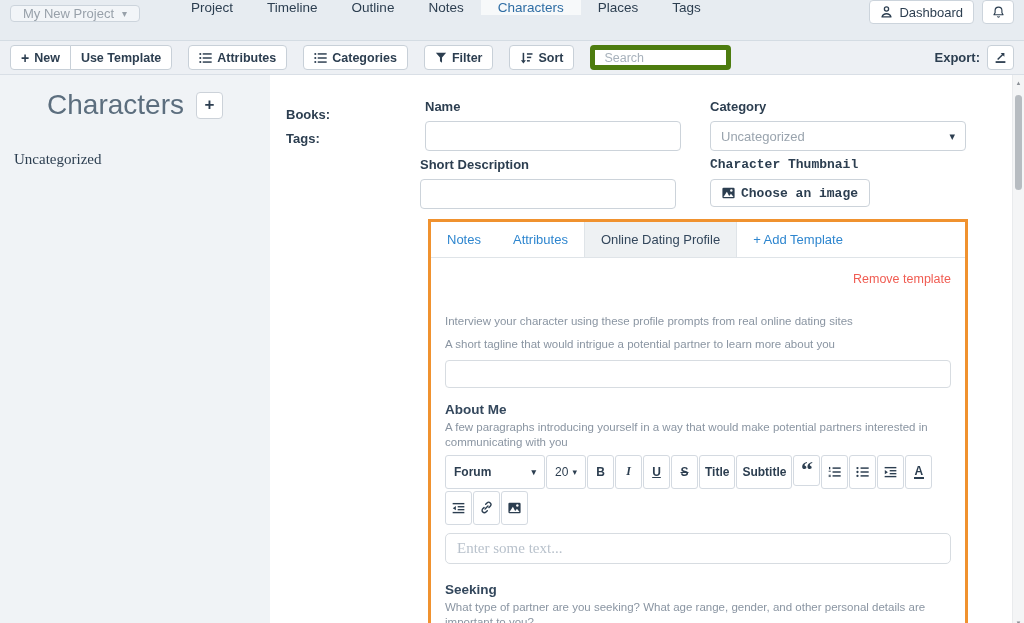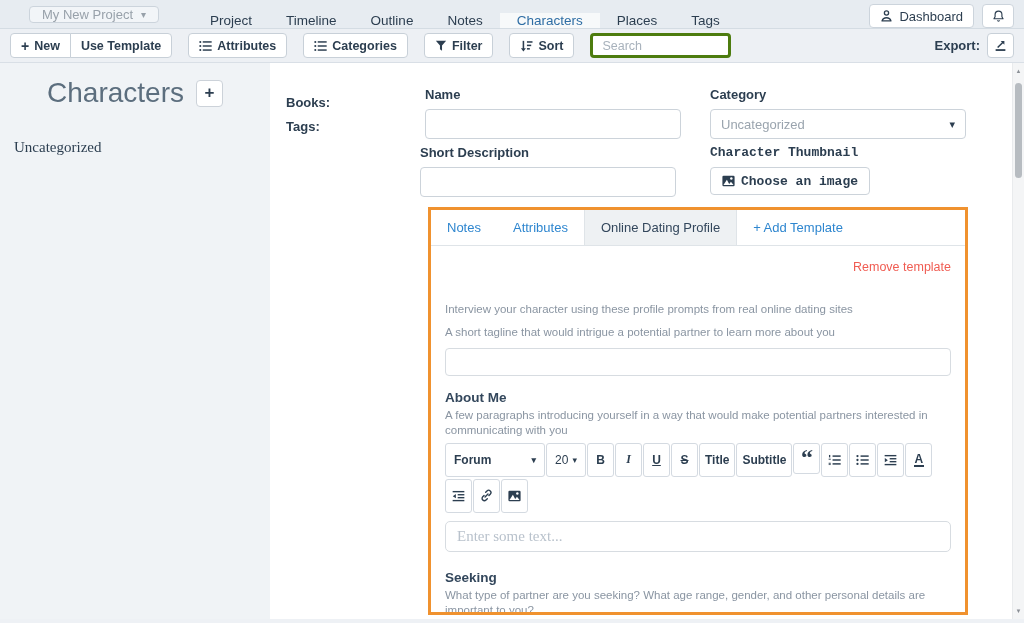--- a/index.html
+++ b/index.html
@@ -1,38 +1,38 @@
 <!DOCTYPE html>
 <html><head>
 <meta charset="utf-8">
 <style>
   * { margin:0; padding:0; box-sizing:border-box; }
   html,body { width:1024px; height:623px; overflow:hidden; }
   body { font-family:"Liberation Sans",sans-serif; background:#eef1f5; color:#2c3e50; }
 
   
-  .nav { height:29px; background:#e7ecf1; border-bottom:1px solid #d4dce3; display:flex; align-items:flex-end;padding-left:19px; }
+  .nav { height:41px; background:#e7ecf1; border-bottom:1px solid #d4dce3; display:flex; align-items:flex-start; }
   .proj-btn { margin:5px 34px 5px 10px; padding:0 12px; display:flex; align-items:center; gap:8px;
     background:#f2f5f8; border:1px solid #ccd4dc; border-radius:4px; color:#98a1aa; font-size:13px; cursor:pointer; }
   .tab { padding:0 17px; display:flex; align-items:center; font-size:13.5px; color:#2c3e50; cursor:pointer; }
   .tab.active { background:#f7f9fa; color:#2e6da4; }
   .nav-right { margin-left:auto; display:flex; align-items:center; gap:8px; padding-right:10px; }
   .nav-btn { height:24px; background:#fff; border:1px solid #ccd4dc; border-radius:4px; display:flex;
     align-items:center; gap:6px; padding:0 10px; font-size:13px; color:#2c3e50; cursor:pointer; }
   .nav-btn.icon-only { width:32px; justify-content:center; padding:0; }
 
   
   .toolbar { height:34px; background:#edf0f4; border-bottom:1px solid #d9dfe6; display:flex; align-items:center; padding:0 10px; }
   .tb-btn { height:25px; background:#fff; border:1px solid #c8d0d8; border-radius:4px; display:inline-flex;
     align-items:center; gap:5px; padding:0 10px; font-size:12.5px; font-weight:600; color:#2c3e50; cursor:pointer; }
   .tb-group { display:flex; margin-right:16px; }
   .tb-group .tb-btn:first-child { border-radius:4px 0 0 4px; }
   .tb-group .tb-btn:last-child { border-radius:0 4px 4px 0; margin-left:-1px; }
   .tb-sp { margin-right:16px; }
-  .search-input { width:141px; height:25px; background:#fff; border:3px solid #4d7c0f; border-radius:4px;
+  .search-input { width:141px; height:25px; background:#fff; border:5px solid #4d7c0f; border-radius:4px;
     padding:0 9px; font-size:12.5px; color:#2c3e50; }
   .search-input::placeholder { color:#a8b2bc; }
   .export-wrap { margin-left:auto; display:flex; align-items:center; gap:7px; }
   .export-label { font-size:13px; font-weight:600; }
   .export-btn { width:27px; height:25px; background:#fff; border:1px solid #c8d0d8; border-radius:4px;
     display:flex; align-items:center; justify-content:center; cursor:pointer; }
 
   
   .content { display:flex; height:556px; }
   .sidebar { width:270px; background:#f0f3f6; padding-top:14px; flex:none; }

